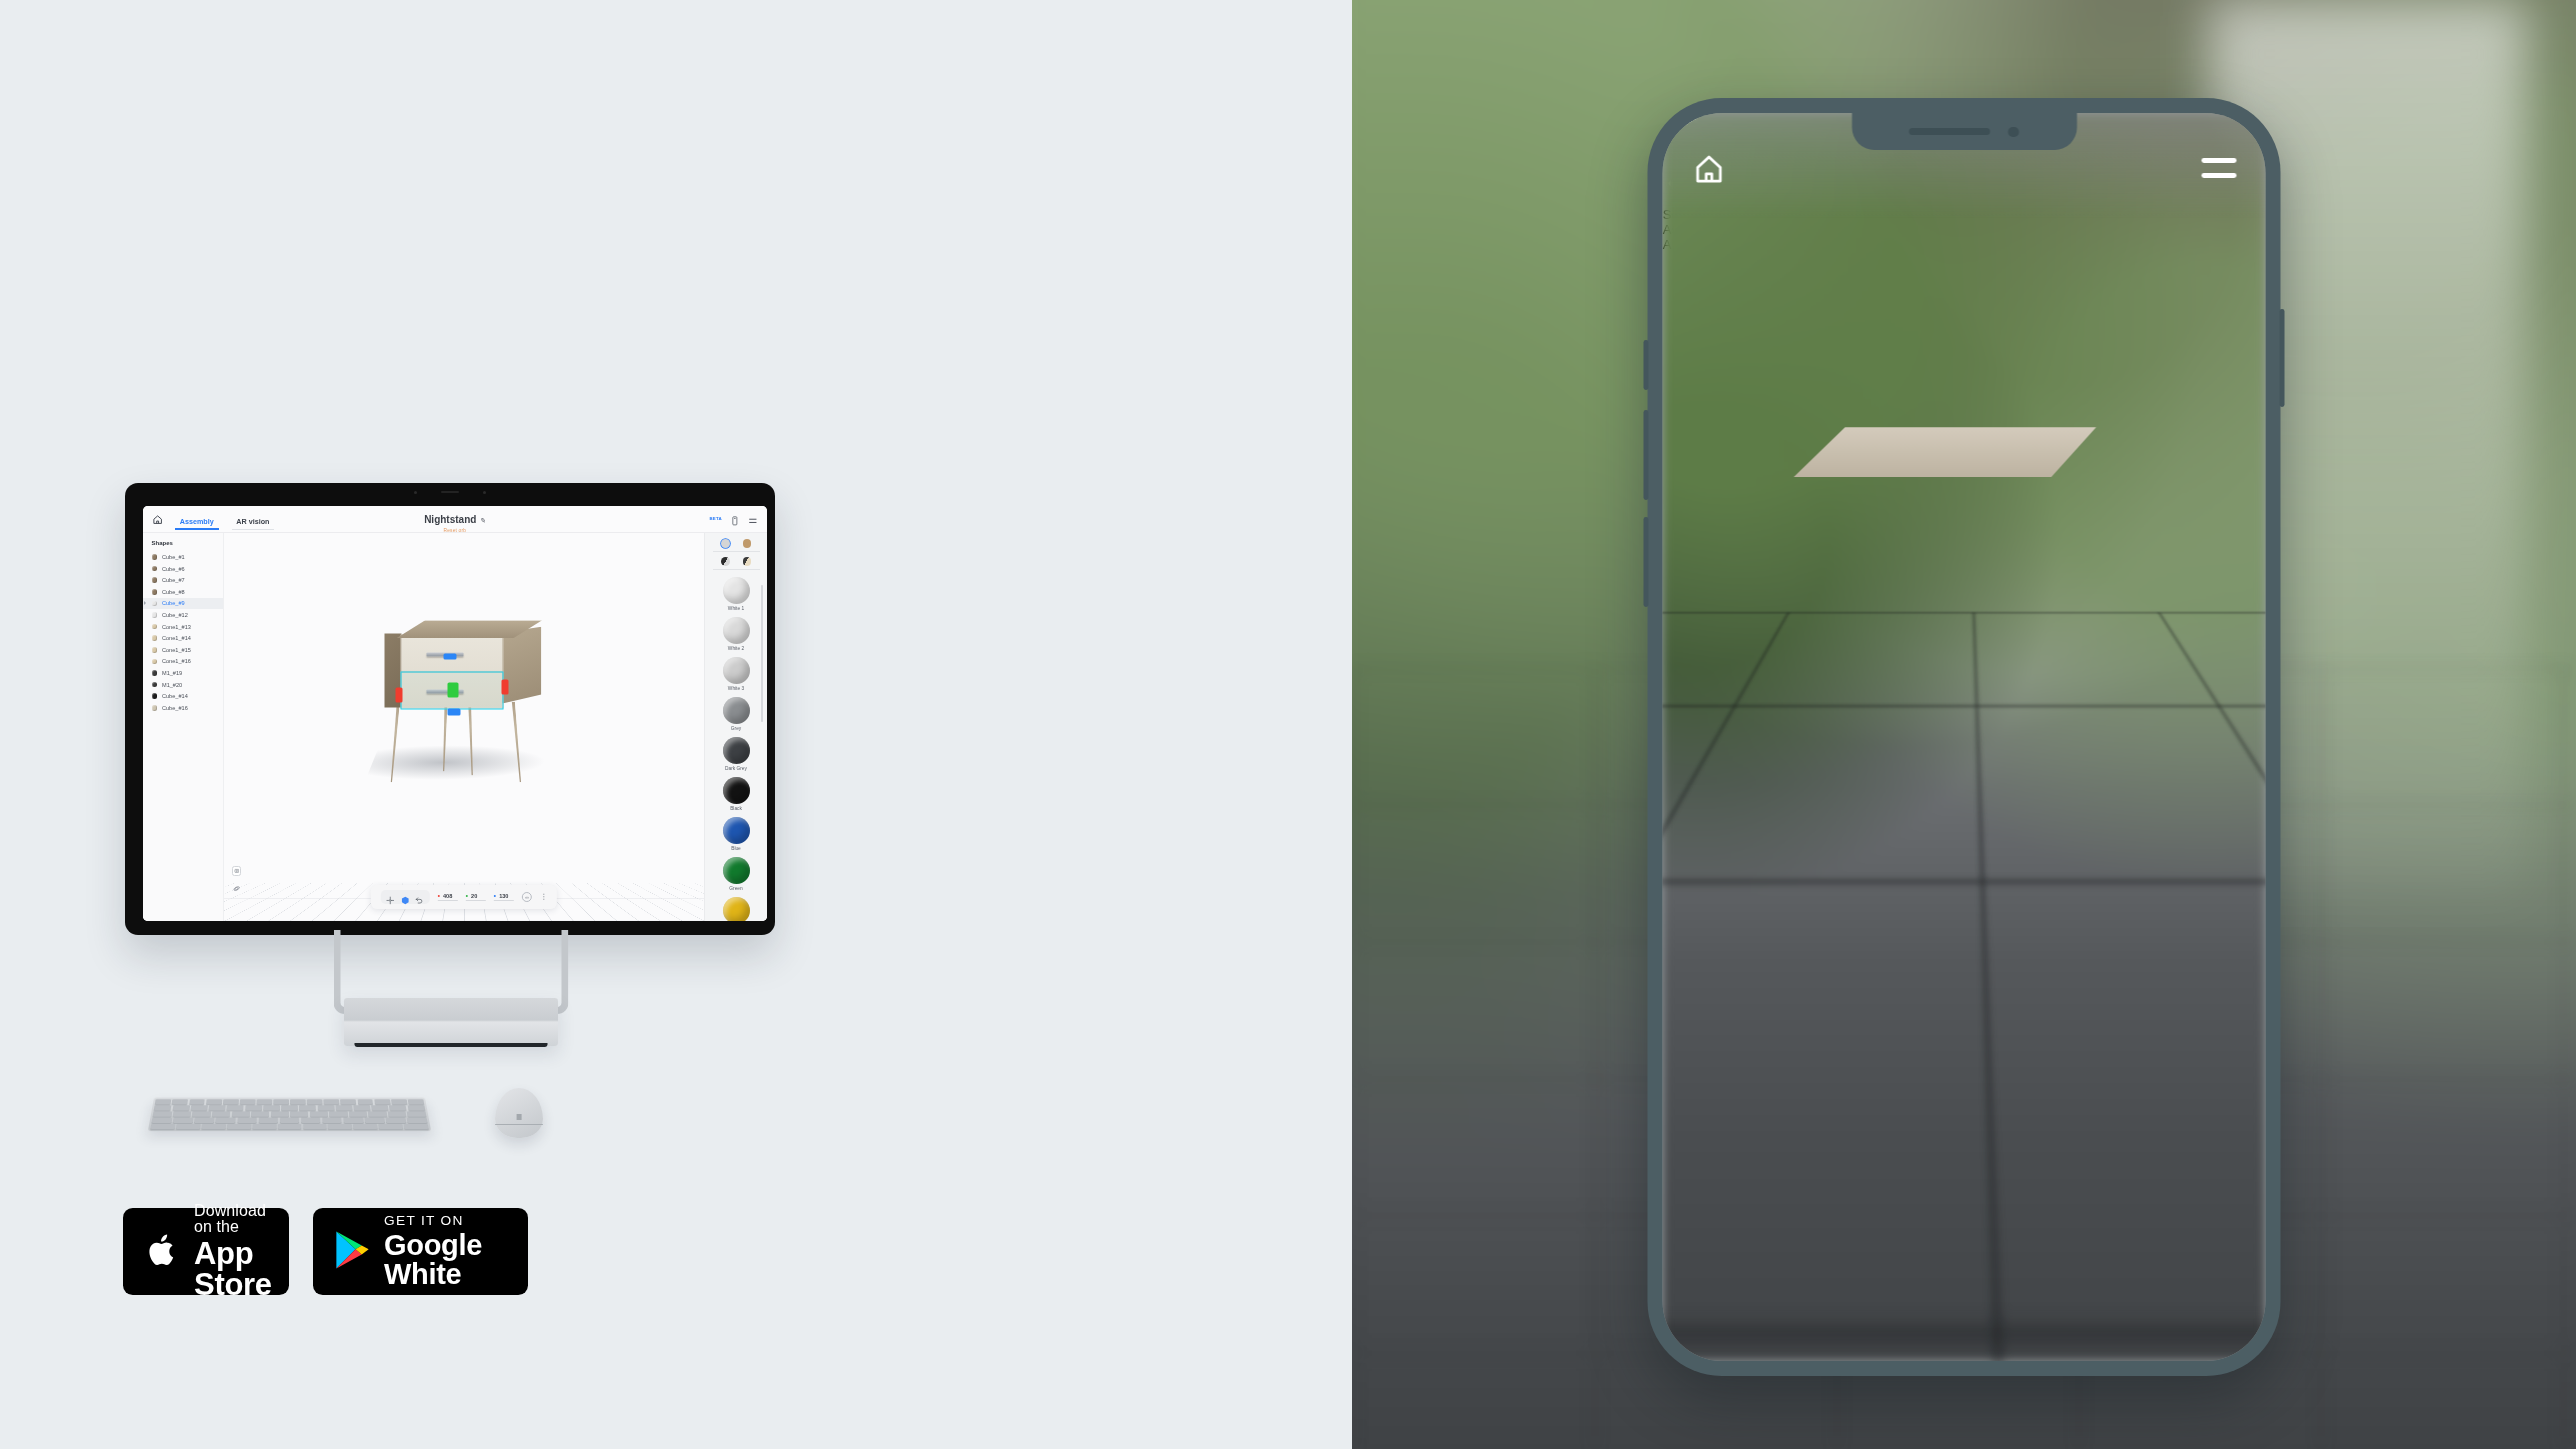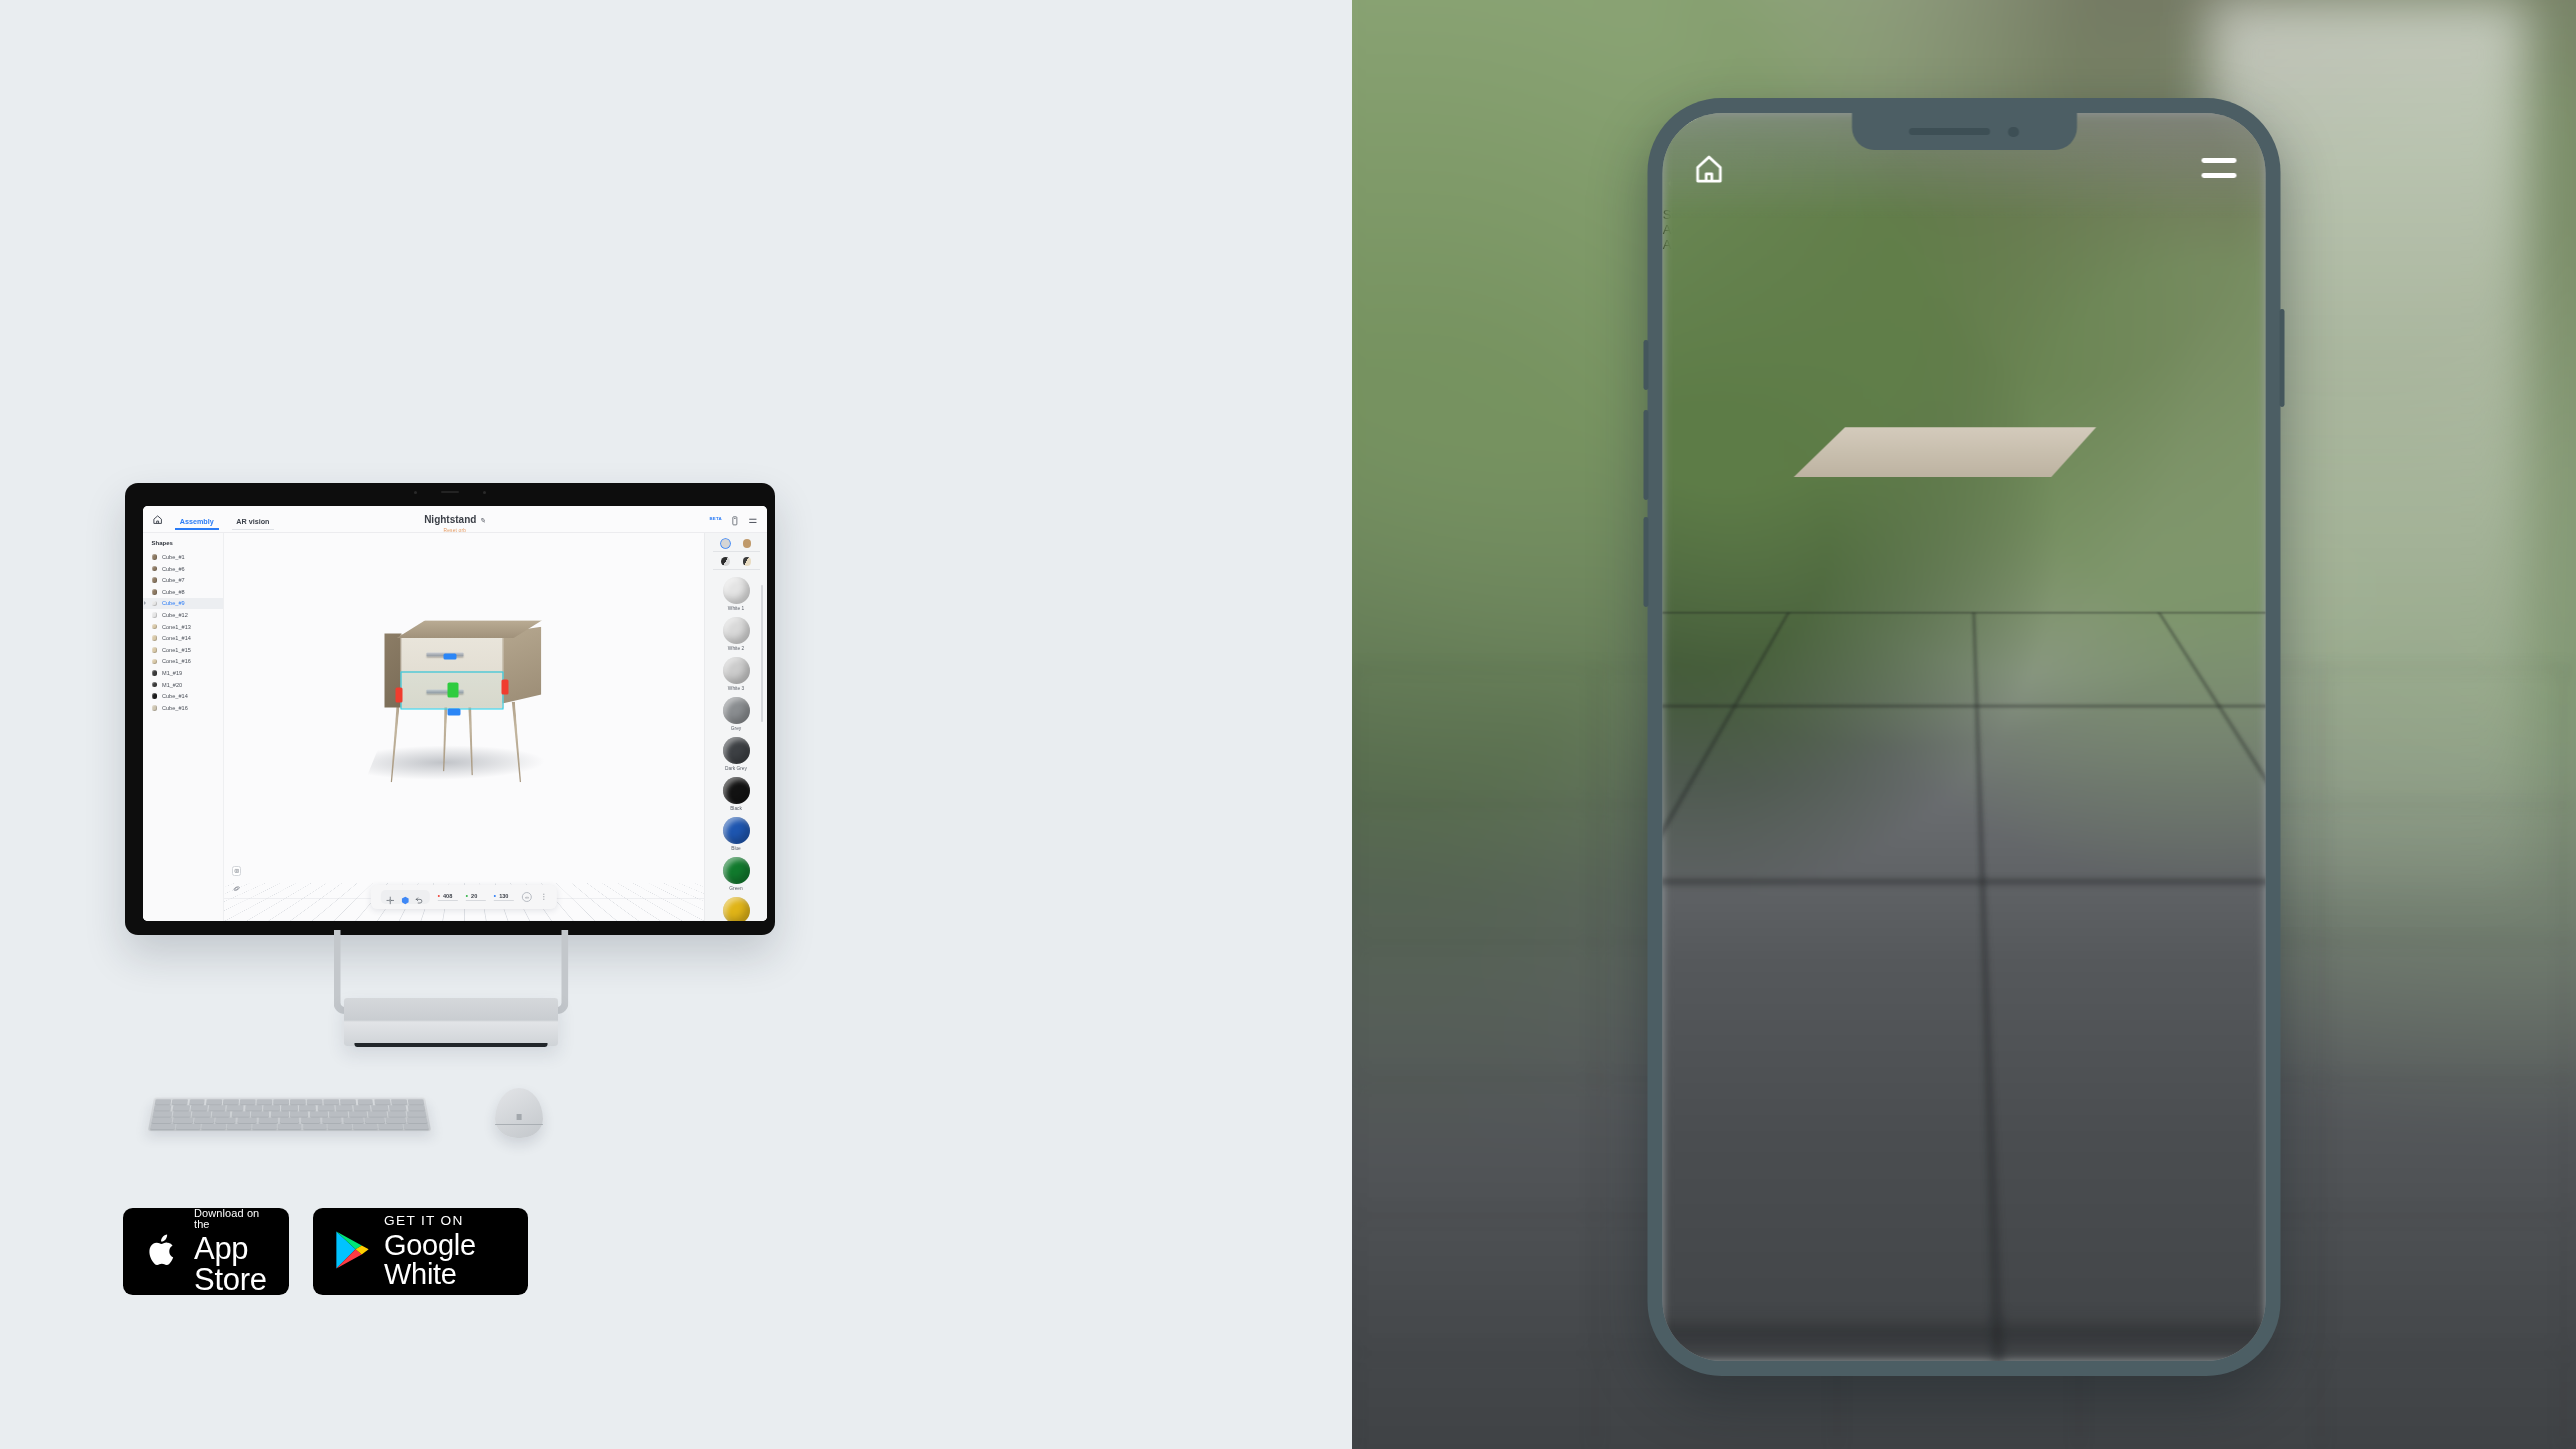--- a/index.html
+++ b/index.html
@@ -246,23 +246,23 @@
 
   
   .badges { position:absolute; left:123px; top:1208px; display:flex; gap:24px; }
   .badge {
     height:87px; background:#000; border-radius:9.7px;
     display:flex; align-items:center; gap:13px; padding:0 21px; color:#fff;
   }
   .badge.apple { width:166px; }
   .badge.google { width:215px; }
   .badge-txt { display:flex; flex-direction:column; line-height:1; }
-  .badge-small { font-size:11px; font-weight:400; letter-spacing:0.1px; }
+  .badge-small { font-size:16px; font-weight:400; letter-spacing:0.1px; }
   .badge-small.upper { font-size:13.7px; letter-spacing:1.3px; }
-  .badge-big { font-size:31px; font-weight:400; letter-spacing:-0.3px; margin-top:3.2px; }
+  .badge-big { font-size:31px; font-weight:700; letter-spacing:-0.3px; margin-top:3.2px; }
   .badge-big.g { font-size:29px; }
 
   
   .right-panel {
     position:relative; width:1224px; height:1449px; flex:0 0 1224px; overflow:hidden;
   }
   .room-bg {
     position:absolute; inset:0;
     background:
       radial-gradient(circle at 14% 14%, rgba(120,150,95,.85) 0 16%, rgba(120,150,95,0) 42%),

